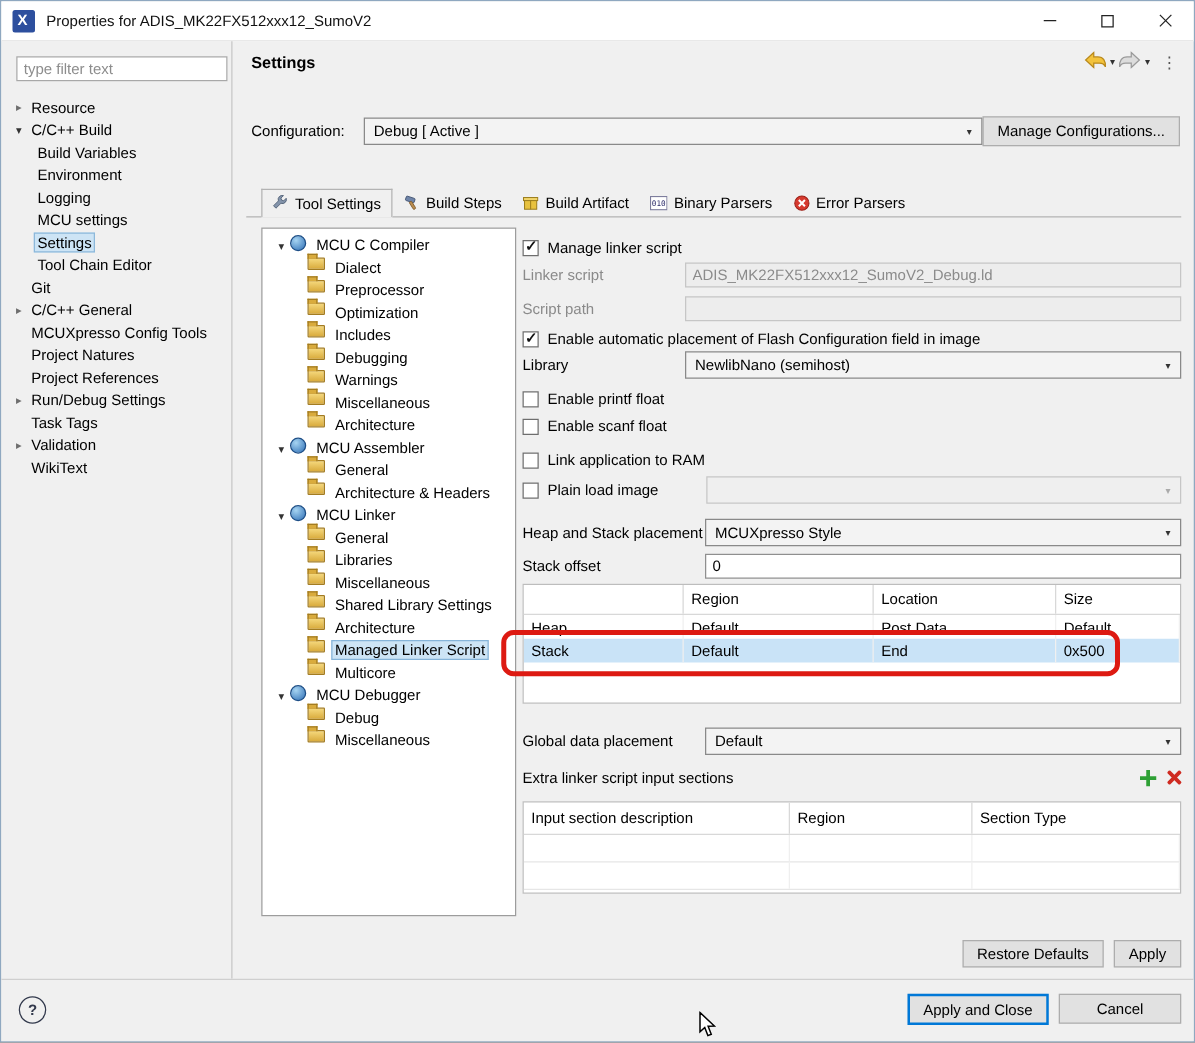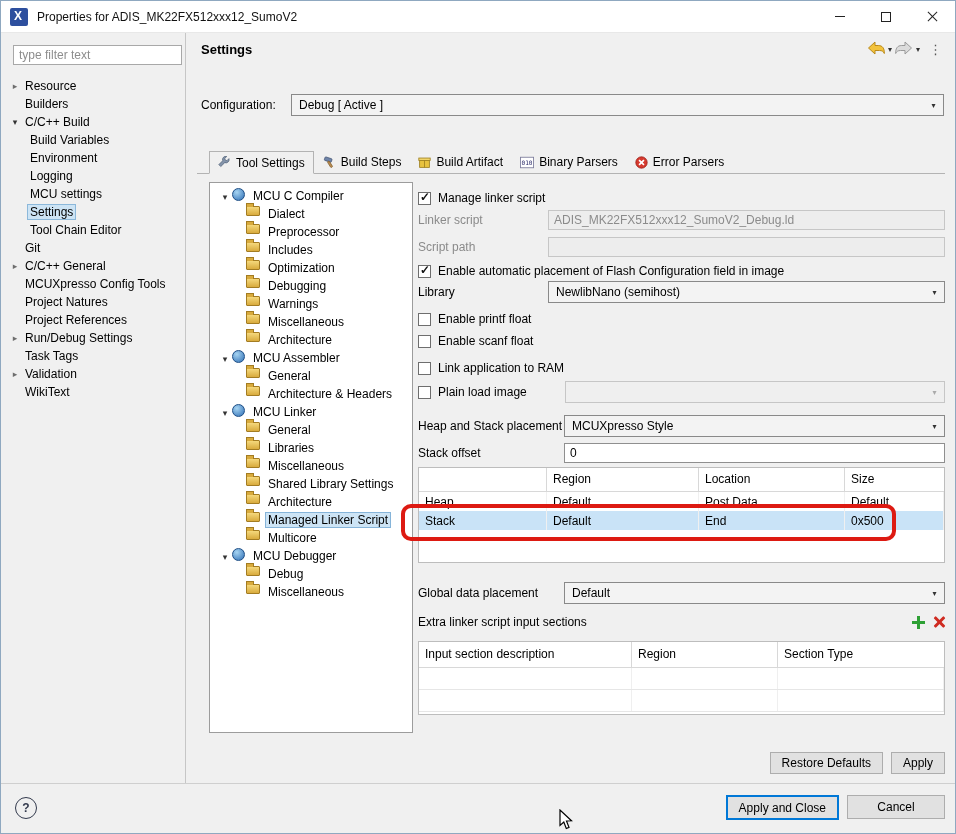--- a/index.html
+++ b/index.html
@@ -170,24 +170,20 @@
   </div>
 
   <div class="sidebar">
     <input class="filter-input" type="text" placeholder="type filter text" style="">
     <div>
       <div class="tree-row">
         <span class="twisty collapsed"></span>
         <span class="tree-label">Resource</span>
       </div>
       <div class="tree-row">
-        <span class="twisty"></span>
-        <span class="tree-label">Builders</span>
-      </div>
-      <div class="tree-row">
         <span class="twisty expanded"></span>
         <span class="tree-label">C/C++ Build</span>
       </div>
       <div class="tree-row level1">
         <span class="tree-label">Build Variables</span>
       </div>
       <div class="tree-row level1">
         <span class="tree-label">Environment</span>
       </div>
       <div class="tree-row level1">
@@ -257,20 +253,21 @@
     <span class="caret"></span>
     <span class="menu-dots"></span>
   </div>
 
   <div class="config-row">
     <span class="config-label">Configuration:</span>
     <div class="combo config-combo">
       <span>Debug  [ Active ]</span>
       <span class="chev"></span>
     </div>
+    <button class="btn">Manage Configurations...</button>
   </div>
 
   <div class="tabs-row">
     <div class="tab active">
       <span class="tab-icon">
         <svg width="13" height="13" viewBox="0 0 16 16">
             <path d="M13.5 3.2 11 5.7l-2-.7-.7-2L10.8.6a4 4 0 0 0-5 5.2L1 10.6 3.4 13l4.9-4.8a4 4 0 0 0 5.2-5z" fill="#8494ab" stroke="#49596f" stroke-width="0.8"></path>
           </svg>
       </span>
       <span>Tool Settings</span>
@@ -323,25 +320,25 @@
     <div class="tool-row leaf">
       <span class="folder-icon"></span>
       <span class="tool-label">Dialect</span>
     </div>
     <div class="tool-row leaf">
       <span class="folder-icon"></span>
       <span class="tool-label">Preprocessor</span>
     </div>
     <div class="tool-row leaf">
       <span class="folder-icon"></span>
+      <span class="tool-label">Optimization</span>
+    </div>
+    <div class="tool-row leaf">
+      <span class="folder-icon"></span>
       <span class="tool-label">Includes</span>
-    </div>
-    <div class="tool-row leaf">
-      <span class="folder-icon"></span>
-      <span class="tool-label">Optimization</span>
     </div>
     <div class="tool-row leaf">
       <span class="folder-icon"></span>
       <span class="tool-label">Debugging</span>
     </div>
     <div class="tool-row leaf">
       <span class="folder-icon"></span>
       <span class="tool-label">Warnings</span>
     </div>
     <div class="tool-row leaf">

